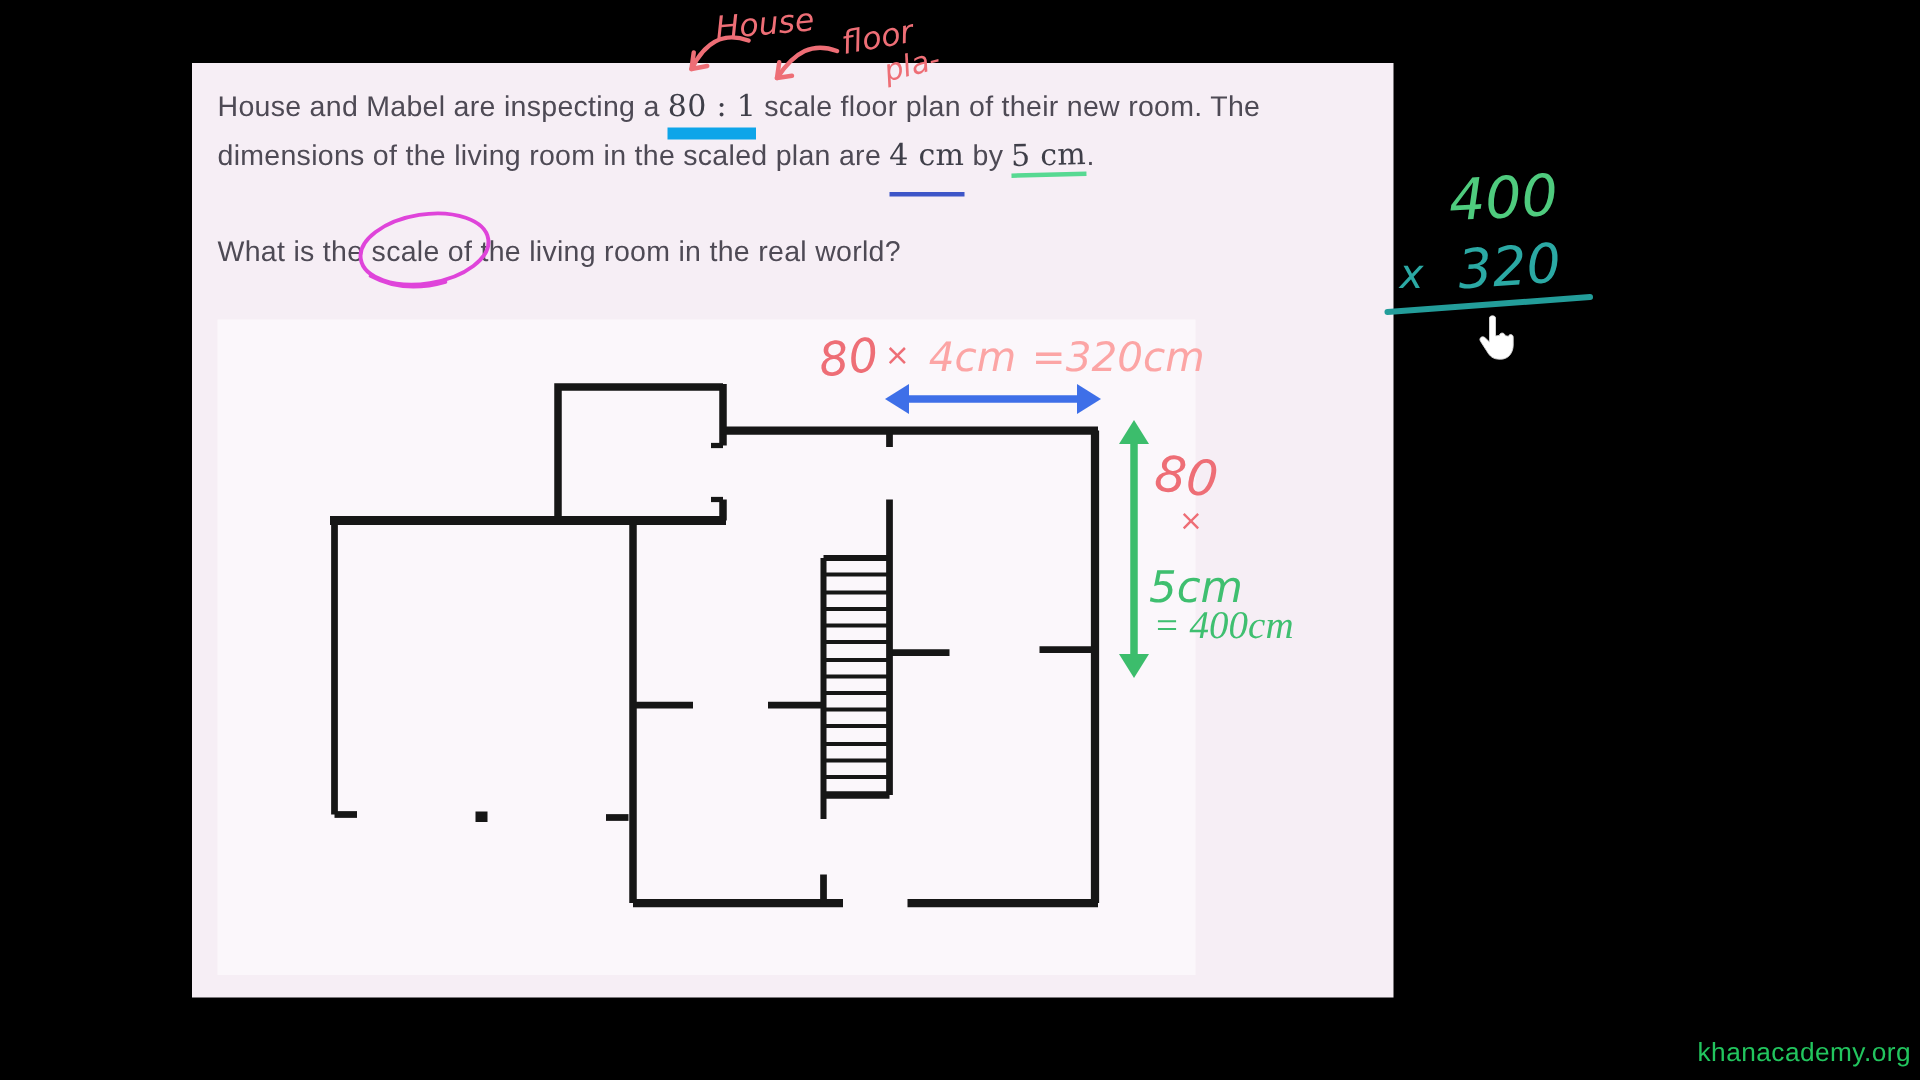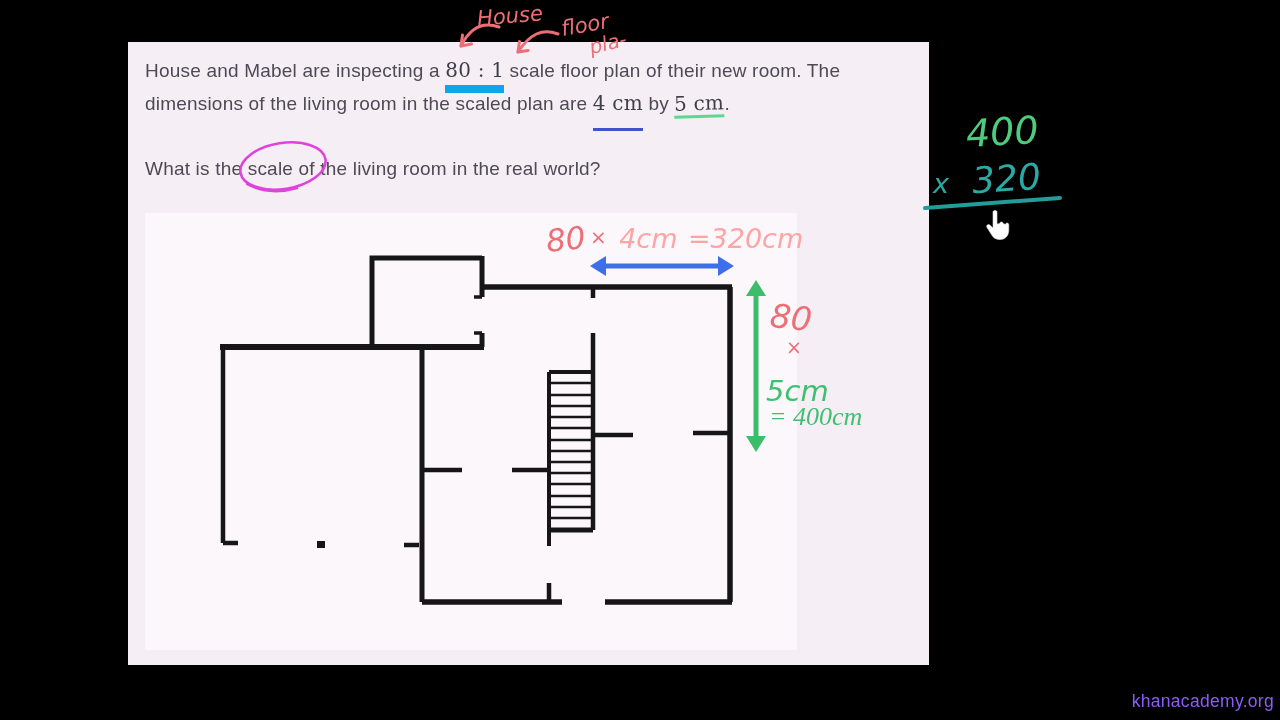--- a/index.html
+++ b/index.html
@@ -19,21 +19,21 @@
 
   
   .hw{font-family:"DejaVu Sans",sans-serif;font-style:italic;white-space:nowrap;}
   .salmon{color:#ee6e76;}
   .blueink{color:#fca5a5;}
   .greenink{color:#3fbf70;}
   .tealink{color:#2ba9a4;}
   .boardgreen{color:#4fcb7e;}
 
   svg{display:block;}
-  .wm{color:#8b5cf6;font-size:17.5px;letter-spacing:.3px;}
+  .wm{color:#22c55e;font-size:17.5px;letter-spacing:.3px;}
 </style>
 </head>
 <body>
 
 <div id="frame" class="abs">
   <div id="plan-bg" class="abs"></div>
 
   <div class="abs ptext" style="left:17px;top:16px;">
     <span>House and Mabel are inspecting a </span><span class="serif u-teal">80 : 1</span><span> scale floor plan of their new room. The</span>
   </div>

